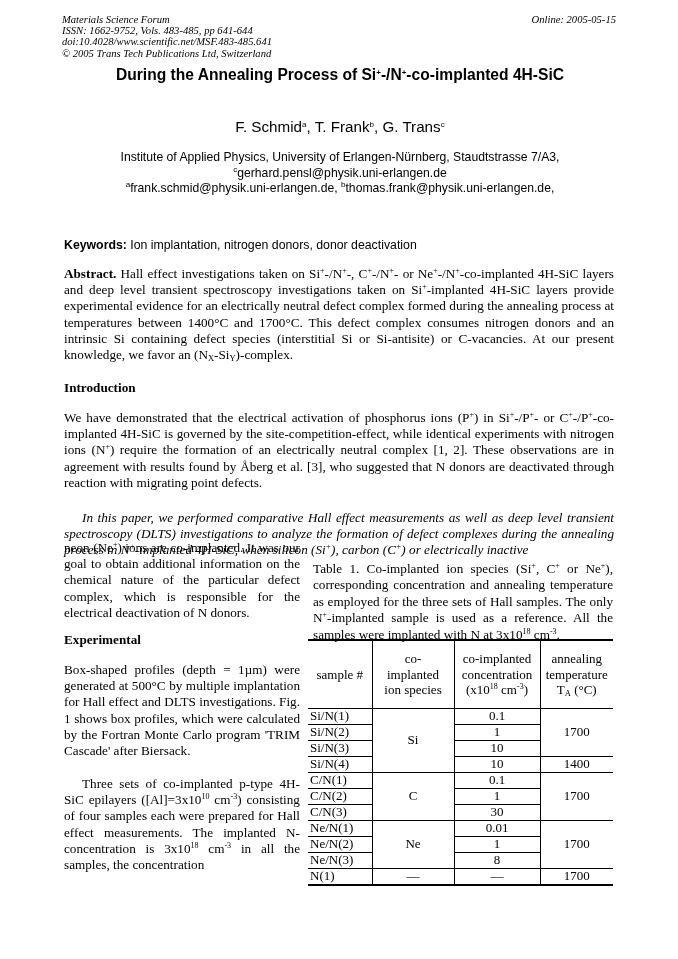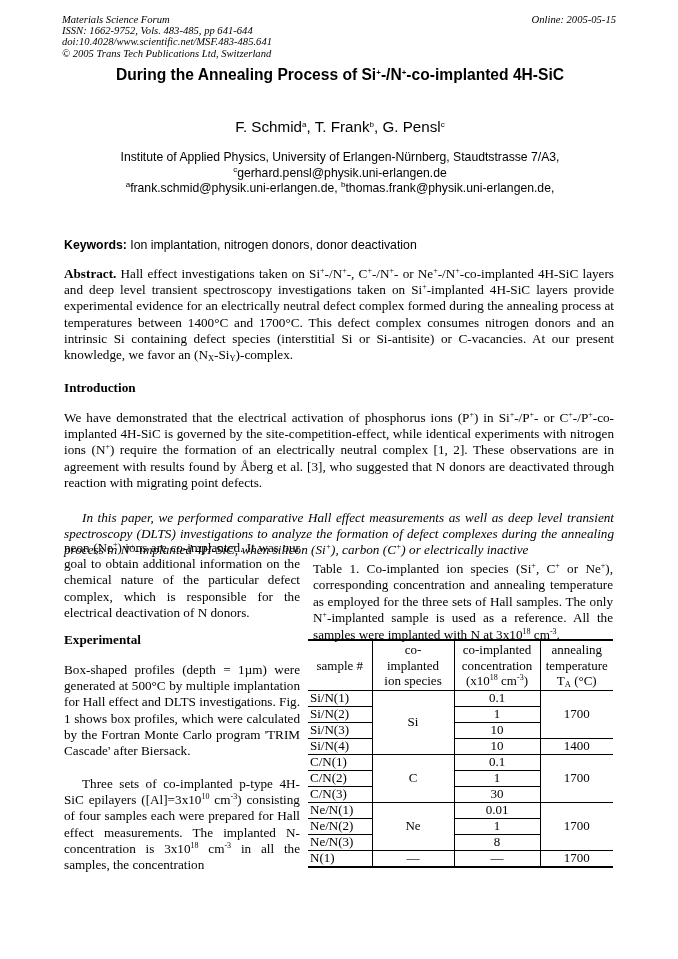--- a/index.html
+++ b/index.html
@@ -16,21 +16,21 @@
   .keywords { position:absolute; left:64px; top:238px; font-size:12.3px; }
 
   .para { position:absolute; text-align:justify; font-size:13.2px; line-height:16.2px; }
   .heading { position:absolute; font-weight:bold; font-size:13.2px; }
   sup { font-size:8px; vertical-align:5px; line-height:0; }
   sub { font-size:8.5px; vertical-align:-2px; line-height:0; }
   .indent { text-indent:18px; }
 
   .table-caption { position:absolute; left:313px; top:561px; width:300px; text-align:justify; font-size:13.2px; line-height:16.4px; }
   table.data { position:absolute; left:308px; top:639px; width:305px; border-collapse:collapse; font-size:13px; }
-  table.data th { font-weight:normal; line-height:15.6px; padding:1px 2px; border-left:1px solid #000; text-align:center; vertical-align:middle; }
+  table.data th { font-weight:normal; line-height:15.6px; padding:10px 2px; border-left:1px solid #000; text-align:center; vertical-align:middle; }
   table.data td { line-height:14.2px; height:15px; padding:0 2px; border-left:1px solid #000; text-align:center; }
   table.data th:first-child, table.data td.sample { border-left:none; }
   table.data td.sample { text-align:left; }
   table.data thead tr { border-top:2px solid #000; border-bottom:1px solid #000; }
   table.data tr.row td.sample, table.data tr.row td.conc { border-bottom:1px solid #000; }
   table.data tr.grp-end td { border-bottom:1px solid #000; }
   table.data tr.last td { border-bottom:2px solid #000; }
 </style>
 </head>
 <body>
@@ -41,21 +41,21 @@
   <div>doi:10.4028/www.scientific.net/MSF.483-485.641</div>
   <div>© 2005 Trans Tech Publications Ltd, Switzerland</div>
   <div class="online">Online: 2005-05-15</div>
 </div>
 
 <div class="title sans">
   <div><span>During the Annealing Process of Si</span><sup>+</sup><span>-/N</span><sup>+</sup><span>-co-implanted 4H-SiC</span></div>
 </div>
 
 <div class="authors sans">
-  <span>F. Schmid</span><sup>a</sup><span>, </span><span>T. Frank</span><sup>b</sup><span>, </span><span>G. Pensl</span><sup>c</sup>
+  <span>F. Schmid</span><sup>a</sup><span>, </span><span>T. Frank</span><sup>b</sup><span>, </span><span>G. Trans</span><sup>c</sup>
 </div>
 
 <div class="affil sans">
   <div>Institute of Applied Physics, University of Erlangen-Nürnberg, Staudtstrasse 7/A3,</div>
   <div>
     <sup>c</sup><span>gerhard.pensl@physik.uni-erlangen.de</span>
   </div>
   <div>
     <sup>a</sup><span>frank.schmid@physik.uni-erlangen.de,</span>
     <sup>b</sup><span>thomas.frank@physik.uni-erlangen.de,</span>

